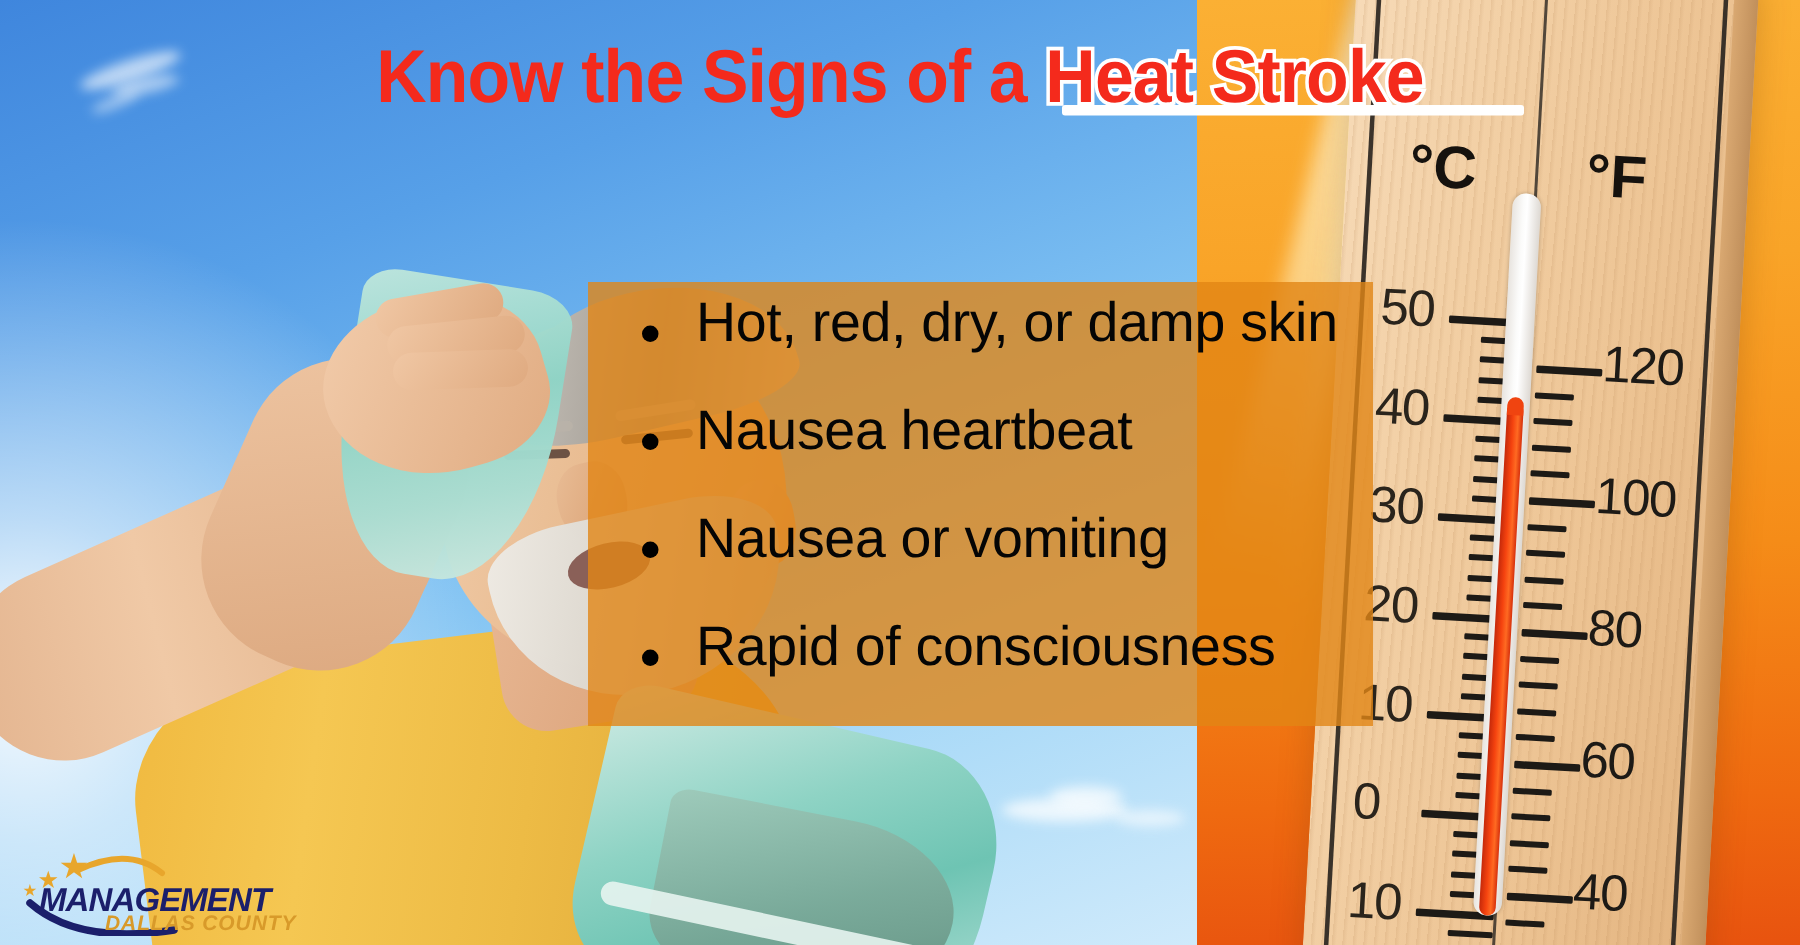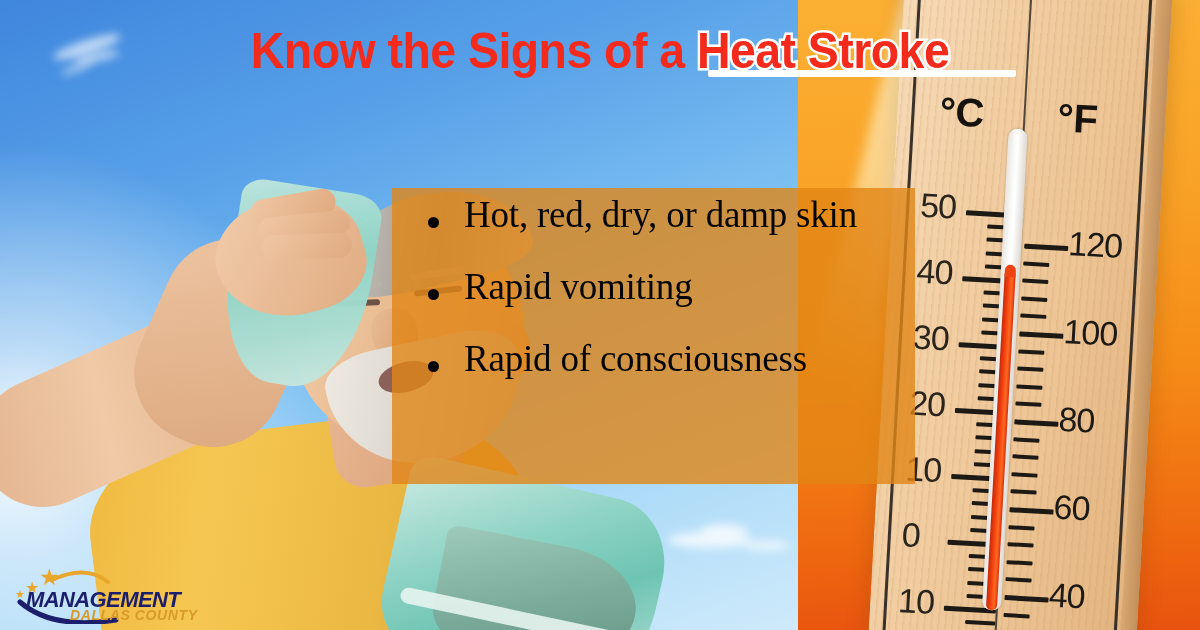--- a/index.html
+++ b/index.html
@@ -220,21 +220,21 @@
   }
 
   
   .panel {
     position:absolute; left:392px; top:188px; width:523px; height:296px;
     background:rgba(225,134,22,0.80);
     backdrop-filter:saturate(1.05);
   }
   .bullets {
     position:absolute; left:420px; top:196px; width:600px;
-    font-family:Liberation Serif, serif;
+    font-family:Liberation Sans, sans-serif;
   }
   .bullet-row {
     display:flex; align-items:flex-start; height:72px;
   }
   .dot {
     width:11px; height:11px; border-radius:50%; background:#000;
     margin-top:21px; margin-left:8px; flex:0 0 auto;
   }
   .btext {
     margin-left:25px; font-size:37px; color:#050505; line-height:1.0;
@@ -388,21 +388,25 @@
   </div>
 
   <div class="panel"></div>
   <div class="bullets" id="bullets">
       <div class="bullet-row">
         <div class="dot"></div>
         <div class="btext">Hot, red, dry, or damp skin</div>
       </div>
       <div class="bullet-row">
         <div class="dot"></div>
-        <div class="btext">Rapid vomiting</div>
+        <div class="btext">Nausea heartbeat</div>
+      </div>
+      <div class="bullet-row">
+        <div class="dot"></div>
+        <div class="btext">Nausea or vomiting</div>
       </div>
       <div class="bullet-row">
         <div class="dot"></div>
         <div class="btext">Rapid of consciousness</div>
       </div>
     </div>
 
   <div class="title">
     <span class="t-plain">Know the Signs of a </span><span class="t-hl">Heat Stroke</span>
   </div>

